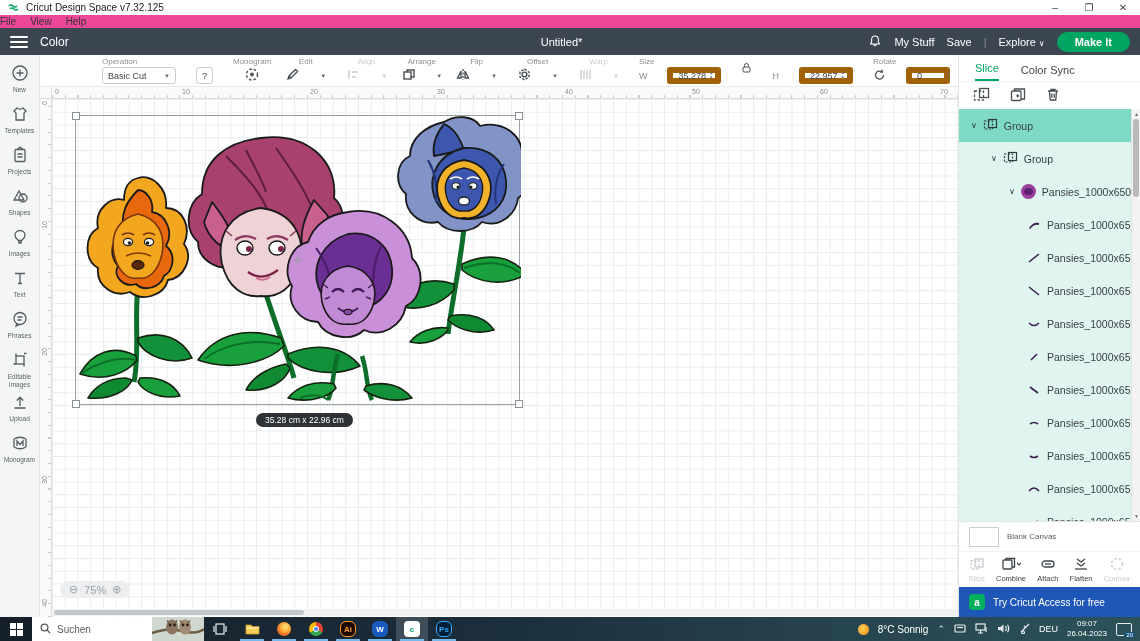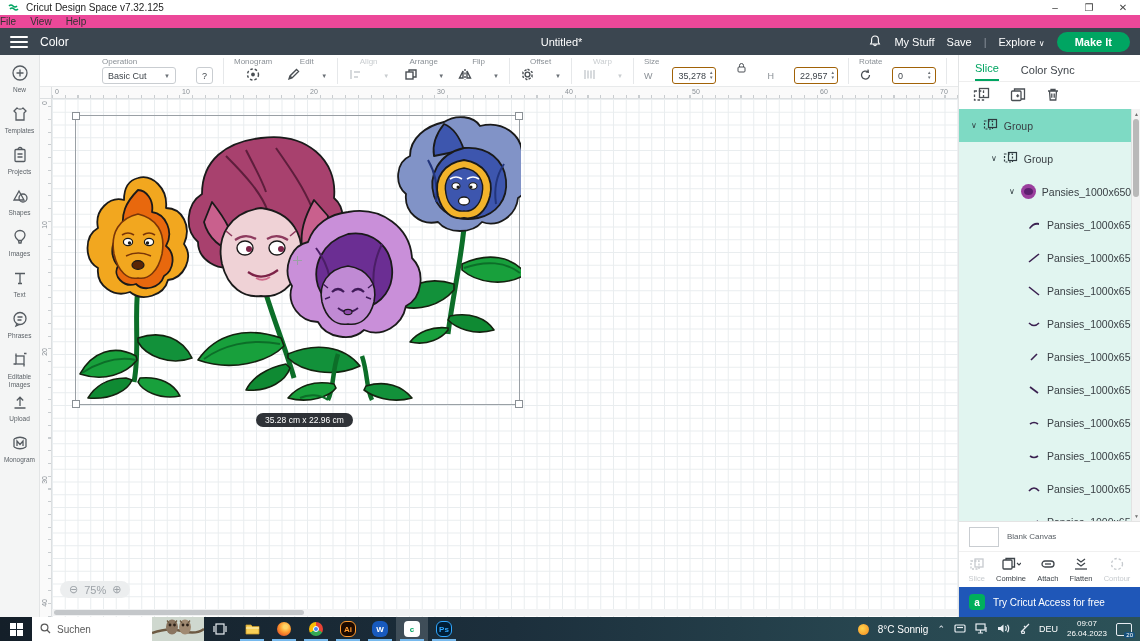--- a/index.html
+++ b/index.html
@@ -41,21 +41,21 @@
   .tsep{width:1px;background:#e6e8ea;height:26px;margin:3px 10px 0 10px;}
   .dropdown{display:flex;align-items:center;gap:6px;border:1px solid #c9cdd1;border-radius:3px;font-size:9px;color:#3f454b;padding:1px 5px;height:17px;cursor:pointer;}
   .qbox{border:1px solid #c9cdd1;border-radius:3px;font-size:9px;color:#3f454b;width:17px;height:17px;display:flex;align-items:center;justify-content:center;cursor:pointer;}
   .toolbtn{display:flex;flex-direction:column;align-items:center;gap:1px;cursor:pointer;padding-top:2px;}
   .toolbtn svg{stroke:#4a4f54;fill:none;stroke-width:1.4;}
   .toolbtn.disabled svg{stroke:#c7cbcf;}
   .toolbtn .tlabel2{font-size:8px;color:#8a9096;}
   .toolbtn.disabled .tlabel2{color:#c9cdd0;}
   .caret{font-size:6px;color:#6b7177;}
   .toolbtn.disabled .caret{color:#c9cdd0;}
-  .numfield{display:flex;align-items:center;border:1px solid #a16207;border-radius:3px;height:17px;padding:0 2px 0 5px;gap:3px;background:#fff;}
+  .numfield{display:flex;align-items:center;border:6px solid #a16207;border-radius:3px;height:17px;padding:0 2px 0 5px;gap:3px;background:#fff;}
   .numfield .val{font-size:9px;color:#3f454b;min-width:26px;}
   .stepper{display:flex;flex-direction:column;font-size:4.5px;color:#6b7177;line-height:1;cursor:pointer;}
   .flabel{font-size:9px;color:#8a9096;}
 
   
   .canvasarea{flex:1;position:relative;background:#fff;overflow:hidden;}
   .ruler-corner{position:absolute;top:0;left:0;width:12px;height:12px;background:#fafafa;border-right:1px solid #dcdfe1;border-bottom:1px solid #dcdfe1;z-index:3;}
   .hruler{position:absolute;top:0;left:12px;right:0;height:12px;background:#fafafa;border-bottom:1px solid #dcdfe1;z-index:2;
     background-image:repeating-linear-gradient(90deg,#c9cdd0 0,#c9cdd0 1px,transparent 1px,transparent 12.75px);background-size:100% 4px;background-position:0 8px;background-repeat:no-repeat;}
   .hnum{position:absolute;top:1px;font-size:7px;color:#8a9096;}

